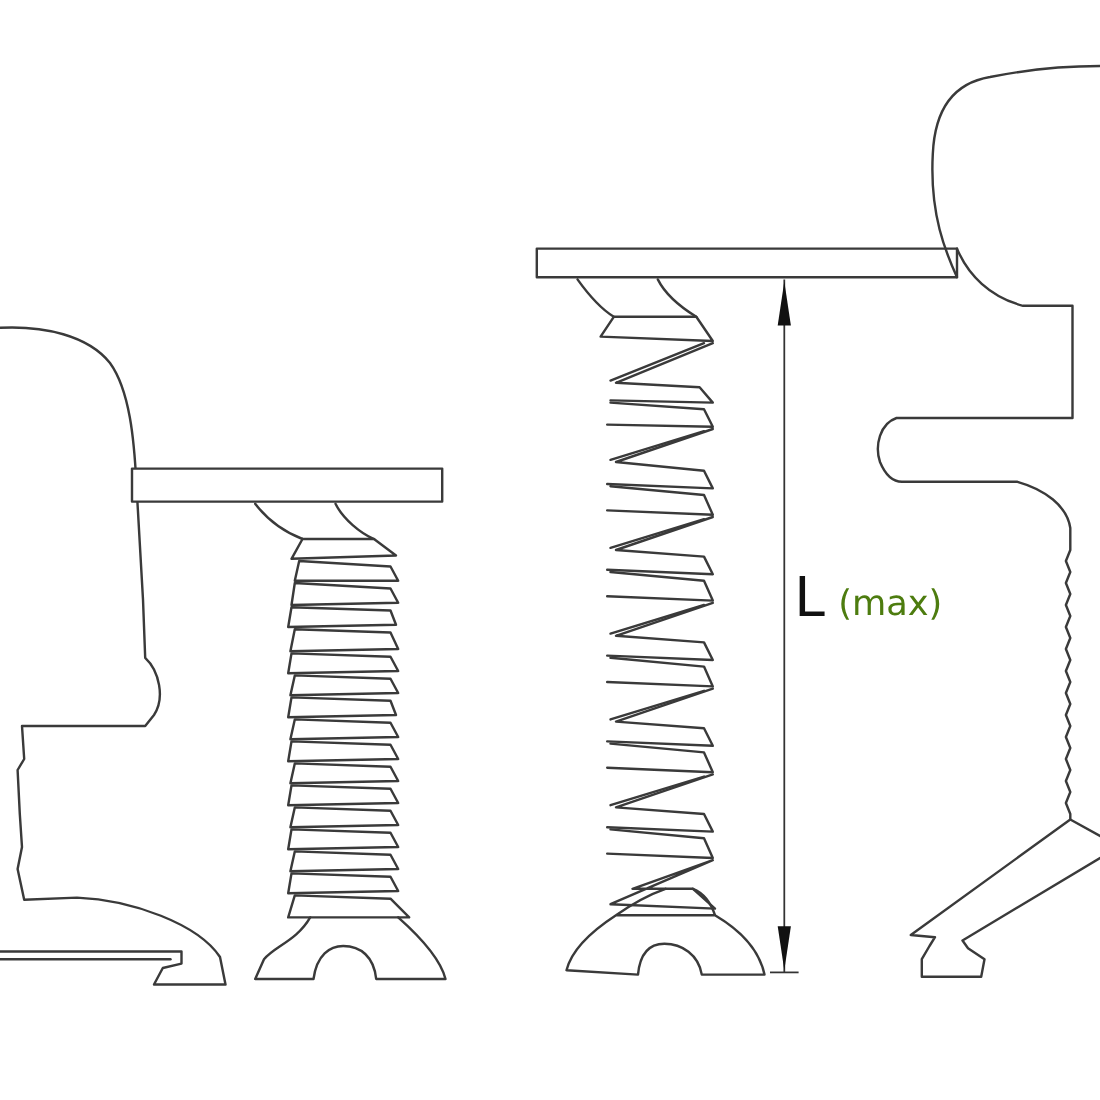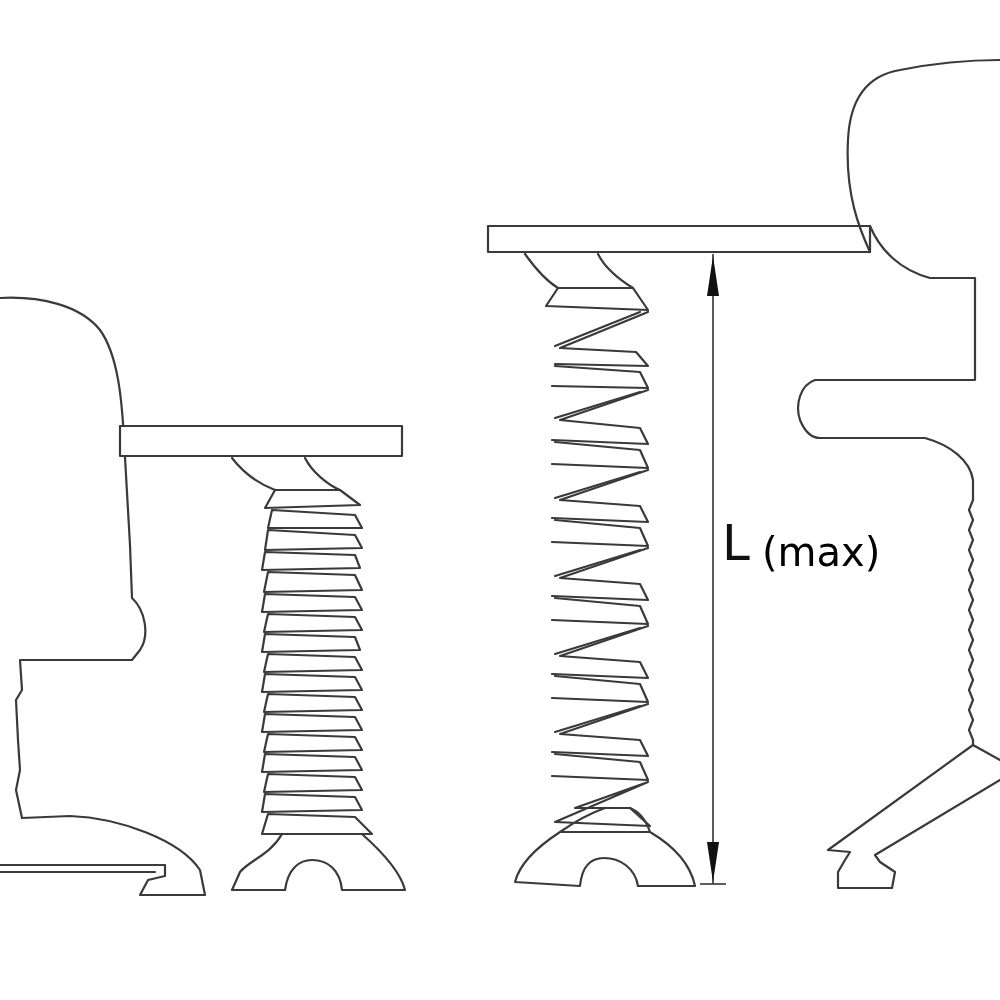--- a/index.html
+++ b/index.html
@@ -2,21 +2,21 @@
 <html><head>
 <meta charset="utf-8">
 <style>
   html, body { margin: 0; padding: 0; background: #ffffff; }
   .canvas { position: relative; width: 1000px; height: 1000px; overflow: hidden; background: #ffffff; }
   svg { position: absolute; left: 0; top: 0; }
   .ln { fill: none; stroke: #3a3a3a; stroke-width: 2.2; stroke-linejoin: round; stroke-linecap: round; }
   .fillw { fill: #ffffff; stroke: #3a3a3a; stroke-width: 2.2; stroke-linejoin: round; }
   .dim { stroke: #333; stroke-width: 1.6; fill: none; }
   .label-big { position: absolute; left: 722px; top: 518px; font-family: "DejaVu Sans", sans-serif; font-size: 50px; color: #111; line-height: 1; }
-  .label-small { position: absolute; left: 762px; top: 532px; font-family: "DejaVu Sans", sans-serif; font-size: 40px; color: #000000; line-height: 1; }
+  .label-small { position: absolute; left: 762px; top: 532px; font-family: "DejaVu Sans", sans-serif; font-size: 32px; color: #4d7c0f; line-height: 1; }
 </style>
 </head>
 <body>
 
 <div class="canvas">
   <svg width="1000" height="1000" viewBox="0 0 1000 1000">
 
     <g>
       <path class="ln" d="M0,298 C40,296 80,305 100,330 C118,355 122,400 124,440 L130,545 L132,598 C145,610 150,635 140,650 L132,660 L20,660 L22,690 L16,700 L18,740 L20,770 L16,790 L22,818 L70,816 C120,818 180,840 200,870 L205,895 L140,895 L148,880 L165,876 L165,865 L0,865"></path>
       <path class="ln" d="M0,872 L155,872"></path>

